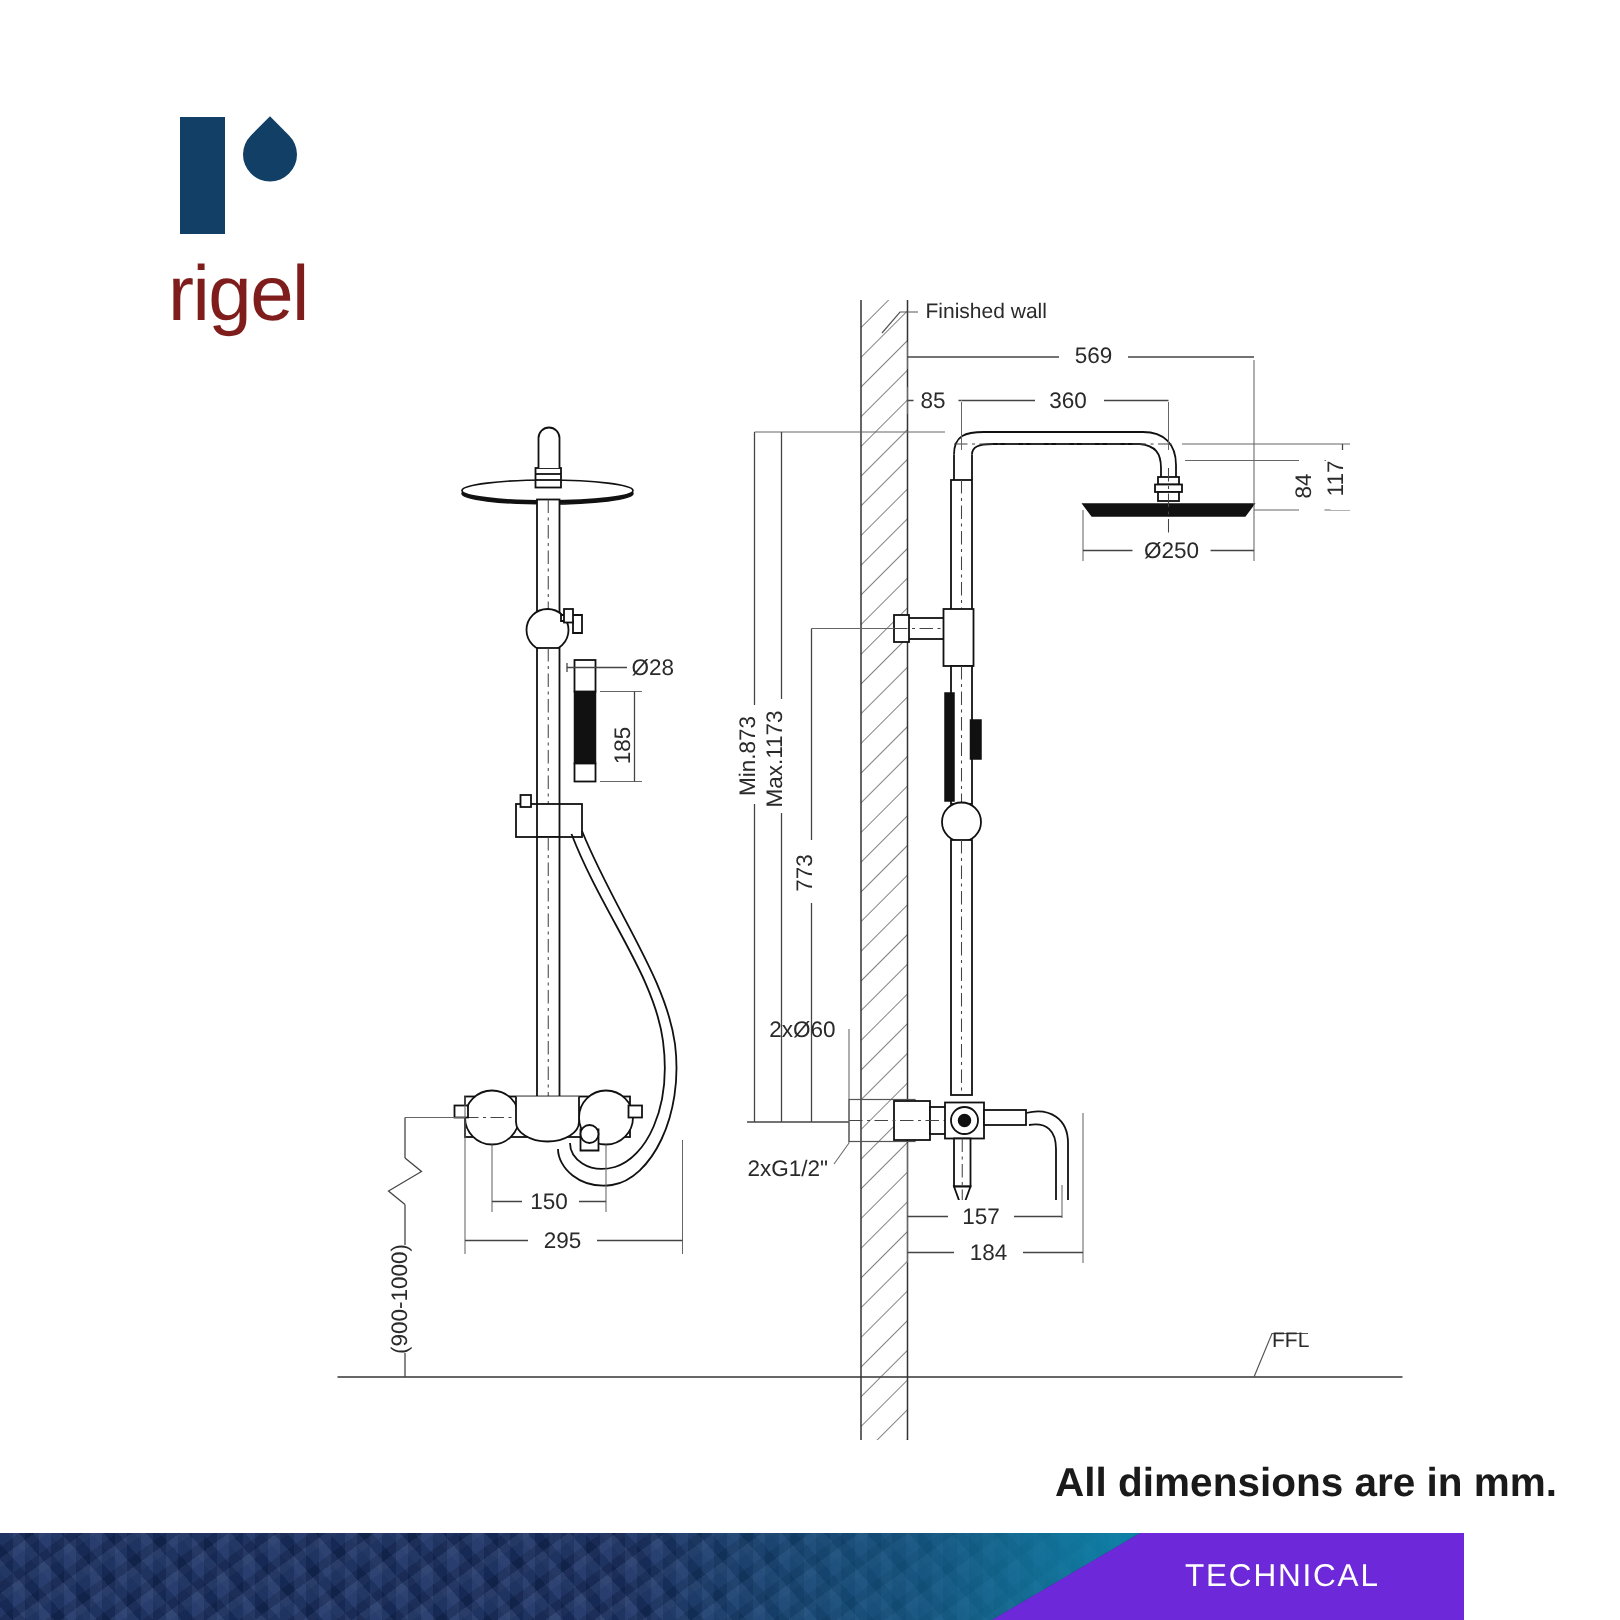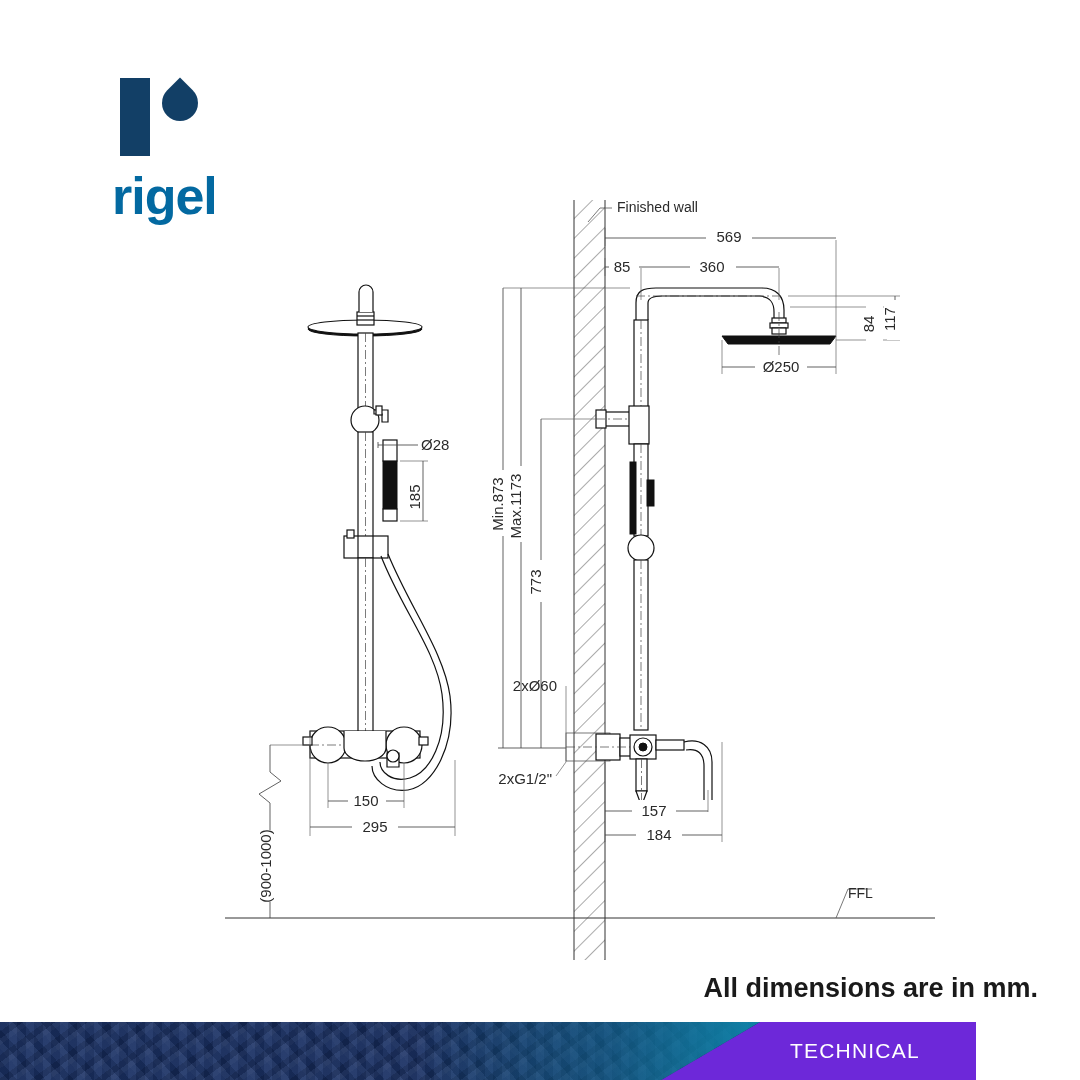--- a/index.html
+++ b/index.html
@@ -11,22 +11,22 @@
     position:relative;
   }
   #sheet{position:absolute;inset:0;}
 
   
   .logo-wrap{position:absolute;left:112px;top:78px;}
   .logo-mark{position:relative;width:105px;height:78px;}
   .logo-bar{position:absolute;left:8px;top:0;width:30px;height:78px;background:#123F66;}
   .logo-drop{position:absolute;left:50px;top:7px;width:36px;height:36px;
     background:#123F66;border-radius:0 50% 50% 50%;transform:rotate(45deg);}
-  .logo-word{position:absolute;left:0px;top:92px;font-size:52px;color:#0369a1;
-    letter-spacing:-1px;font-weight:700;line-height:1;}
+  .logo-word{position:absolute;left:0px;top:92px;font-size:52px;color:#7f1d1d;
+    letter-spacing:-1px;font-weight:400;line-height:1;}
 
   
   .footer-band{position:absolute;left:0;bottom:0;width:976px;height:58px;background:#6d28d9;}
   .footer-pattern{position:absolute;left:0;bottom:0;width:760px;height:58px;overflow:hidden;
     clip-path:polygon(0 0,100% 0,87% 100%,0 100%);}
   .footer-pattern .p-base{position:absolute;inset:0;background:#182F63;}
   .footer-pattern .p-tex{position:absolute;inset:0;opacity:.85;
     background-image:
       repeating-linear-gradient(48deg, rgba(255,255,255,.055) 0 6px, rgba(0,0,0,.10) 6px 13px, rgba(255,255,255,.03) 13px 21px),
       repeating-linear-gradient(-36deg, rgba(255,255,255,.05) 0 5px, rgba(0,0,0,.12) 5px 11px, rgba(255,255,255,.02) 11px 19px),

